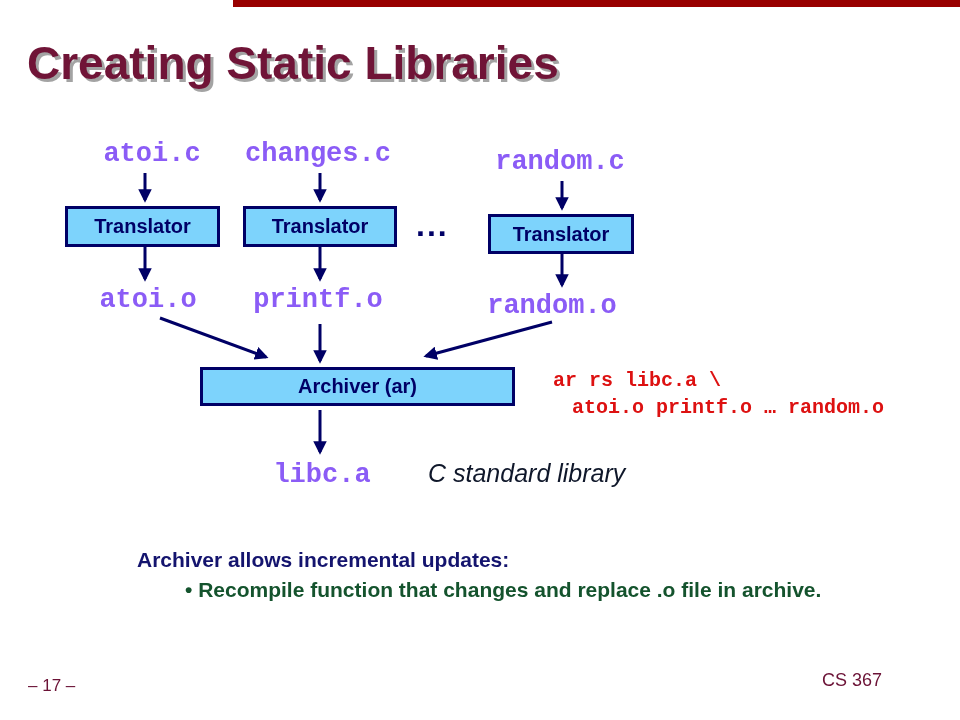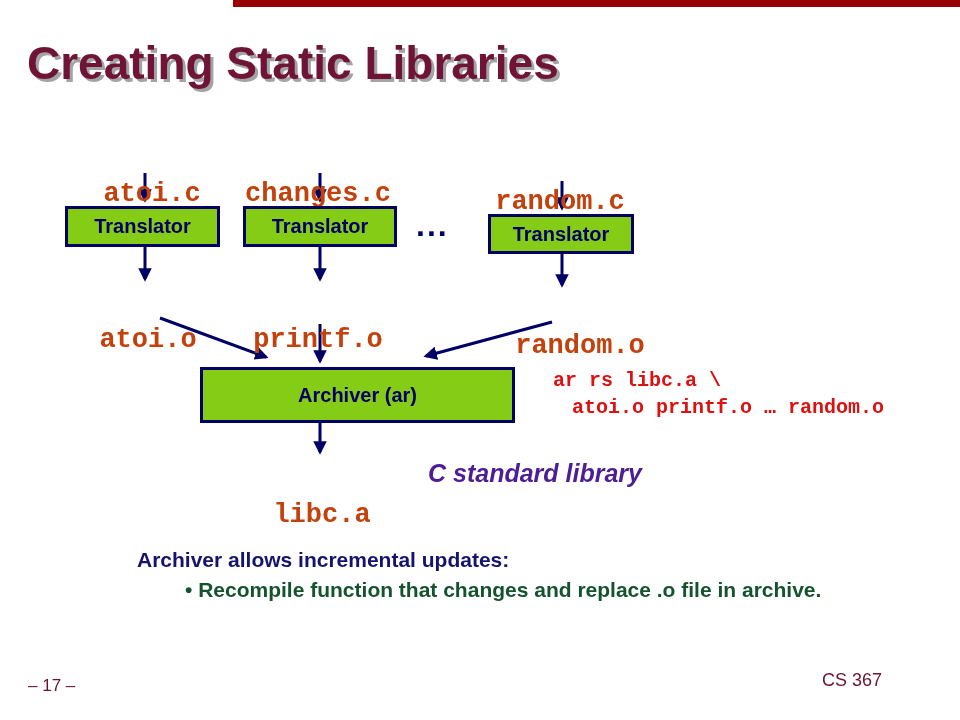--- a/index.html
+++ b/index.html
@@ -15,43 +15,42 @@
   
   .title{
     left:27px;top:36px;width:880px;
     font-size:46px;font-weight:bold;color:#701437;
     text-shadow:3px 3px 0 #a3a3a3;letter-spacing:0px;white-space:nowrap;
   }
 
   
   .mono-label{
     font-family:"Liberation Mono","DejaVu Sans Mono",monospace;
-    font-weight:bold;color:#c2410c;font-size:27px;white-space:nowrap;
+    font-weight:bold;color:#8b5cf6;font-size:27px;white-space:nowrap;
     transform:translateX(-50%);
-    margin-top:40px;
   }
 
   
   .cyan-box{
-    background:#84cc16;border:3px solid #000066;box-sizing:border-box;
+    background:#7dd3fc;border:3px solid #000066;box-sizing:border-box;
     display:flex;align-items:center;justify-content:center;
     font-weight:bold;color:#000066;font-size:20px;white-space:nowrap;
   }
 
   .ellipsis{
     font-size:32px;font-weight:bold;color:#000066;letter-spacing:2px;white-space:nowrap;
   }
 
   .cmd{
     font-family:"Liberation Mono","DejaVu Sans Mono",monospace;
     font-weight:bold;color:#dd1111;font-size:20px;white-space:nowrap;
   }
 
   .caption-red{
-    font-size:25px;font-weight:bold;font-style:italic;color:#4c1d95;white-space:nowrap;
+    font-size:25px;font-weight:normal;font-style:italic;color:#0f172a;white-space:nowrap;
   }
 
   .notes-heading{
     font-size:21px;font-weight:bold;color:#14146e;white-space:nowrap;
   }
   .notes-bullet{
     font-size:21px;font-weight:bold;color:#14532d;width:655px;line-height:28px;
   }
 
   .footer-text{
@@ -94,23 +93,23 @@
 <div class="abs mono-label" style="left:560px;top:147px;">random.c</div>
 
 <div class="abs cyan-box" style="left:65px;top:206px;width:155px;height:41px;">Translator</div>
 <div class="abs cyan-box" style="left:243px;top:206px;width:154px;height:41px;">Translator</div>
 <div class="abs cyan-box" style="left:488px;top:214px;width:146px;height:40px;">Translator</div>
 
 <div class="abs ellipsis" style="left:416px;top:207px;">...</div>
 
 <div class="abs mono-label" style="left:148px;top:285px;">atoi.o</div>
 <div class="abs mono-label" style="left:318px;top:285px;">printf.o</div>
-<div class="abs mono-label" style="left:580px;top:291px;">random.o</div>
+<div class="abs mono-label" style="left:552px;top:291px;">random.o</div>
 
-<div class="abs cyan-box" style="left:200px;top:367px;width:315px;height:56px;">Archiver (ar)</div>
+<div class="abs cyan-box" style="left:200px;top:367px;width:315px;height:39px;">Archiver (ar)</div>
 
 <div class="abs cmd" style="left:553px;top:369px;">ar rs libc.a \</div>
 <div class="abs cmd" style="left:572px;top:396px;">atoi.o printf.o … random.o</div>
 
 <div class="abs mono-label" style="left:322px;top:460px;text-align:right;">libc.a</div>
 <div class="abs caption-red" style="left:428px;top:459px;">C standard library</div>
 
 <div class="abs notes-heading" style="left:137px;top:548px;">Archiver allows incremental updates:</div>
 <div class="abs notes-bullet" style="left:185px;top:576px;">• Recompile function that changes and replace .o file in archive.</div>
 

